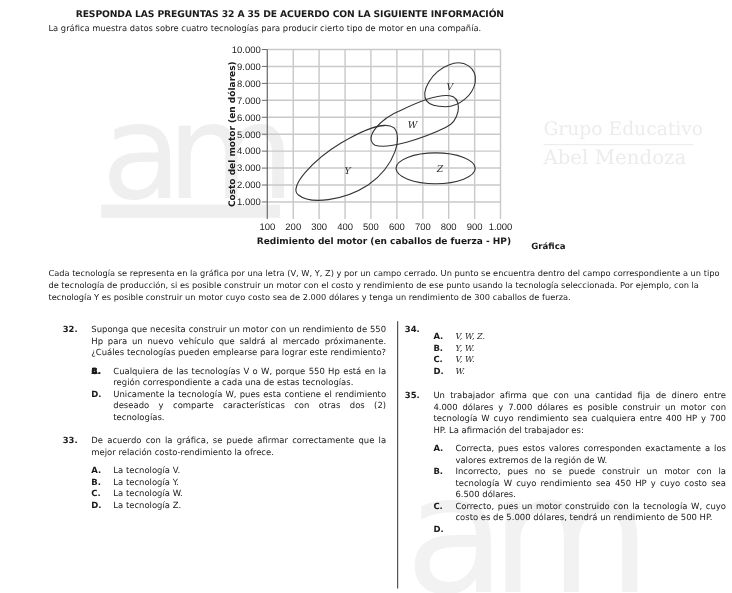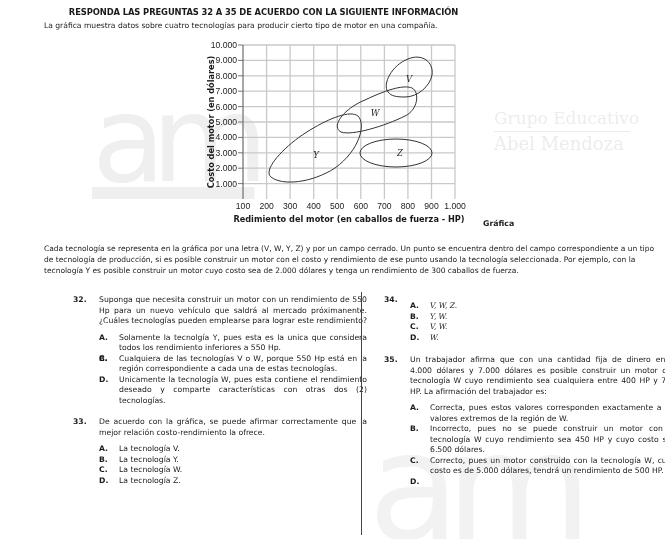--- a/index.html
+++ b/index.html
@@ -4,21 +4,21 @@
 <style>
   html, body { margin:0; padding:0; background:#ffffff; }
   body { width:665px; height:539px; position:relative; overflow:hidden; font-family:"DejaVu Sans", sans-serif; color:#1a1a1a; }
   .wm { position:absolute; color:#ececec; font-family:"DejaVu Serif", serif; pointer-events:none; }
   .wm-am { font-family:"DejaVu Sans", sans-serif; font-size:120px; line-height:1; letter-spacing:-14px; color:#efefef;text-decoration:underline; }
   .title { position:absolute; top:7px; left:0; width:527px; text-align:center; font-size:8.4px; font-weight:bold; letter-spacing:-0.1px; }
   .intro { position:absolute; top:21px; left:44px; font-size:7.6px; }
   svg.chart { position:absolute; left:0; top:0; }
   .caption { position:absolute; top:219px; left:483px; font-size:7.8px; font-weight:bold;text-align:right; }
   .desc { position:absolute; top:243px; left:44px; width:612px; font-size:7.5px; line-height:11.2px; }
-  .col { position:absolute; font-size:7.7px; line-height:10.5px;margin-left:16px; }
+  .col { position:absolute; font-size:7.7px; line-height:10.5px; }
   .q { position:relative; padding-left:26px; text-align:justify; }
   .qnum { position:absolute; left:0; top:0; font-weight:bold; }
   .opts { margin-top:6px; }
   .opt { position:relative; padding-left:46px; text-align:justify; margin-left:0; }
   .olet { position:absolute; left:26px; top:0; font-weight:bold; }
   .divider { position:absolute; left:361px; top:292px; width:1px; height:243px; background:#444; }
   i.var { font-family:"DejaVu Serif", serif; font-style:italic; font-size:7.4px; }
 </style>
 </head>
 <body>
@@ -115,21 +115,21 @@
 <div class="caption">Gráfica</div>
 
 <div class="desc">Cada tecnología se representa en la gráfica por una letra (V, W, Y, Z) y por un campo cerrado. Un punto se encuentra dentro del campo correspondiente a un tipo de tecnología de producción, si es posible construir un motor con el costo y rendimiento de ese punto usando la tecnología seleccionada. Por ejemplo, con la tecnología Y es posible construir un motor cuyo costo sea de 2.000 dólares y tenga un rendimiento de 300 caballos de fuerza.</div>
 
 <div class="col" style="left:57px;top:295px;width:294px;">
   <div class="q">
     <span class="qnum">32.</span>
     <span>Suponga que necesita construir un motor con un rendimiento de 550 Hp para un nuevo vehículo que saldrá al mercado próximanente. ¿Cuáles tecnologías pueden emplearse para lograr este rendimiento?</span>
   </div>
   <div class="opts">
-    <div class="opt"><span class="olet">A.</span><span>Solamente la tecnolgía Y, pues esta es la unica que considera todos los rendimiento inferiores a 550 Hp.</span></div>
+    <div class="opt"><span class="olet">A.</span></div>
     <div class="opt"><span class="olet">B.</span></div>
     <div class="opt"><span class="olet">C.</span><span>Cualquiera de las tecnologías V o W, porque 550 Hp está en la región correspondiente a cada una de estas tecnologías.</span></div>
     <div class="opt"><span class="olet">D.</span><span>Unicamente la tecnología W, pues esta contiene el rendimiento deseado y comparte características con otras dos (2) tecnologías.</span></div>
   </div>
   <div class="q" style="margin-top:11px;">
     <span class="qnum">33.</span>
     <span>De acuerdo con la gráfica, se puede afirmar correctamente que la mejor relación costo-rendimiento la ofrece.</span>
   </div>
   <div class="opts">
     <div class="opt"><span class="olet">A.</span><span>La tecnología V.</span></div>

